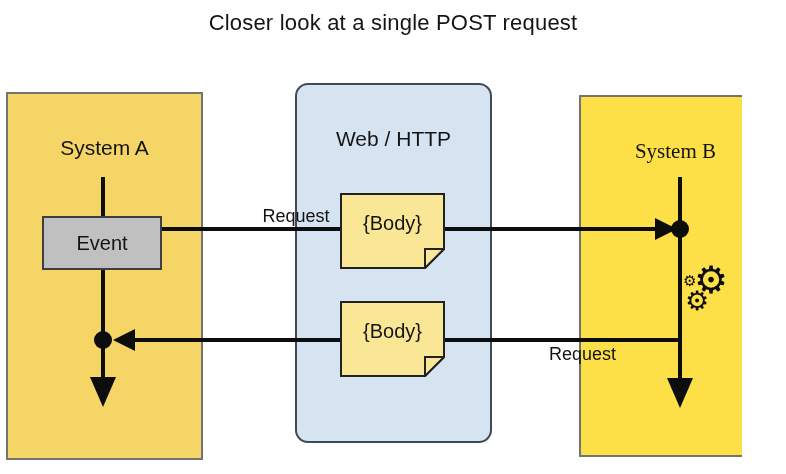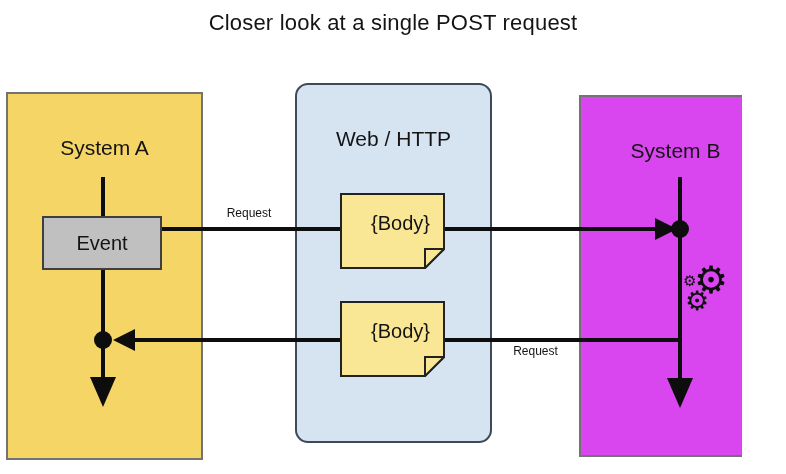--- a/index.html
+++ b/index.html
@@ -8,43 +8,43 @@
     font-family:"Liberation Sans", sans-serif; color:#111; overflow:hidden;
   }
   .title {
     position:absolute; top:10px; left:0; width:786px;
     text-align:center; font-size:22px; letter-spacing:0.2px; color:#141414;
   }
   .panel { position:absolute; box-sizing:border-box; border:2px solid #737373; z-index:1; }
   .panel-a   { left:6px;   top:92px; width:197px; height:368px; background:#F5D565; }
   .panel-web { left:295px; top:83px; width:197px; height:360px; background:#D6E4F1;
                border-color:#3e4a58; border-radius:13px; }
-  .panel-b   { left:579px; top:95px; width:193px; height:362px; background:#d946ef; }
+  .panel-b   { left:579px; top:95px; width:193px; height:362px; background:#fde047;font-family:Liberation Serif, serif; }
   .panel-label { position:absolute; top:42px; left:0; width:100%; text-align:center;
                  font-size:21px; color:#141414; }
   .vline, .hline { position:absolute; background:#0d0d0d; z-index:2; }
   .dot { position:absolute; width:18px; height:18px; border-radius:50%; background:#0d0d0d; z-index:3; }
   .arrow-right { position:absolute; width:0; height:0; z-index:3;
     border-top:11px solid transparent; border-bottom:11px solid transparent; border-left:22px solid #0d0d0d; }
   .arrow-left { position:absolute; width:0; height:0; z-index:3;
     border-top:11px solid transparent; border-bottom:11px solid transparent; border-right:22px solid #0d0d0d; }
   .arrow-down { position:absolute; width:0; height:0; z-index:3;
     border-left:13px solid transparent; border-right:13px solid transparent; border-top:30px solid #0d0d0d; }
   .event-box {
     position:absolute; left:42px; top:200px; width:120px; height:54px; box-sizing:border-box;
     background:#C0C0C0; border:2px solid #3f3f3f; z-index:4;
     display:flex; align-items:center; justify-content:center; font-size:20px; color:#141414;margin-top:16px;
   }
   .note { position:absolute; width:105px; height:76px; z-index:4; }
   .note svg { display:block; }
   .note-1 { left:340px; top:193px; }
   .note-2 { left:340px; top:301px; }
   .note-label { position:absolute; left:0; top:4px; width:100%; height:52px;
-    display:flex; align-items:center; justify-content:center; font-size:20px; color:#141414;margin-left:8px; }
-  .msg-label { position:absolute; font-size:12px; color:#141414; text-align:center; z-index:3; }
+    display:flex; align-items:center; justify-content:center; font-size:20px; color:#141414; }
+  .msg-label { position:absolute; font-size:18px; color:#141414; text-align:center; z-index:3;padding-left:47px; }
   .label-request  { left:203px; top:206px; width:92px; }
   .label-response { left:492px; top:344px; width:87px; }
   .gear { position:absolute; color:#0d0d0d; line-height:1; z-index:3; }
   .gear-big    { left:694px; top:261px; font-size:38px; }
   .gear-small  { left:683px; top:273px; font-size:15px; }
   .gear-medium { left:685px; top:288px; font-size:27px; }
 </style>
 </head>
 <body>
 

